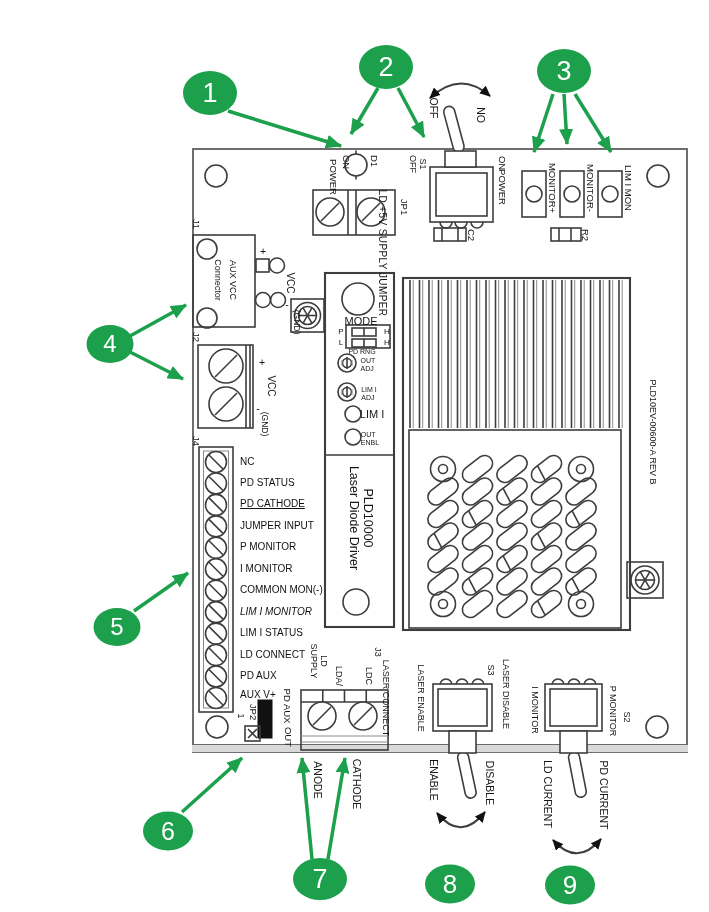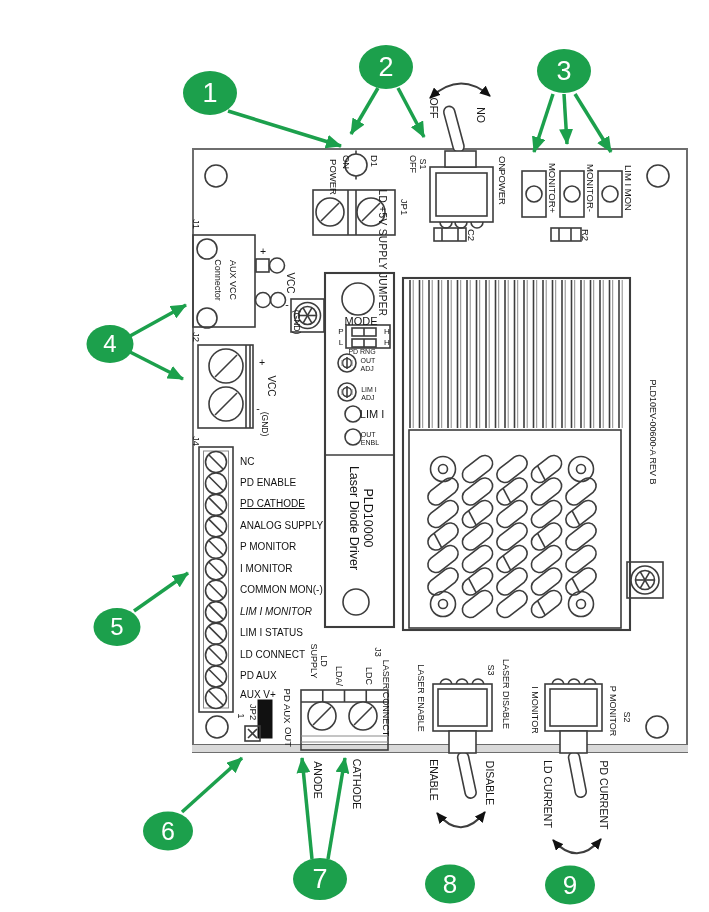--- a/index.html
+++ b/index.html
@@ -515,23 +515,23 @@
   <span class="v f105" style="left:489px;top:783px">DISABLE</span>
 
   <span class="v f9" style="left:534px;top:710px">I MONITOR</span>
   <span class="v f9" style="left:612px;top:711px">P MONITOR</span>
   <span class="v f9" style="left:626px;top:717px">S2</span>
   <span class="v f105" style="left:547px;top:794px">LD CURRENT</span>
   <span class="v f105" style="left:603px;top:795px">PD CURRENT</span>
 
   <div id="pin-labels">
       <div class="pin-label" style="top: 455.5px;">NC</div>
-      <div class="pin-label" style="top: 476.95px;">PD ENABLE</div>
+      <div class="pin-label" style="top: 476.95px;">PD STATUS</div>
       <div class="pin-label" style="top: 498.4px; text-decoration: underline;">PD CATHODE</div>
-      <div class="pin-label" style="top: 519.85px;">ANALOG SUPPLY</div>
+      <div class="pin-label" style="top: 519.85px;">JUMPER INPUT</div>
       <div class="pin-label" style="top: 541.3px;">P MONITOR</div>
       <div class="pin-label" style="top: 562.75px;">I MONITOR</div>
       <div class="pin-label" style="top: 584.2px;">COMMON MON(-)</div>
       <div class="pin-label" style="top: 605.65px; font-style: italic;">LIM I MONITOR</div>
       <div class="pin-label" style="top: 627.1px;">LIM I STATUS</div>
       <div class="pin-label" style="top: 648.55px;">LD CONNECT</div>
       <div class="pin-label" style="top: 670px;">PD AUX</div>
       <div class="pin-label" style="top: 689px;">AUX V+</div>
     </div>
   <div id="tp-labels">

